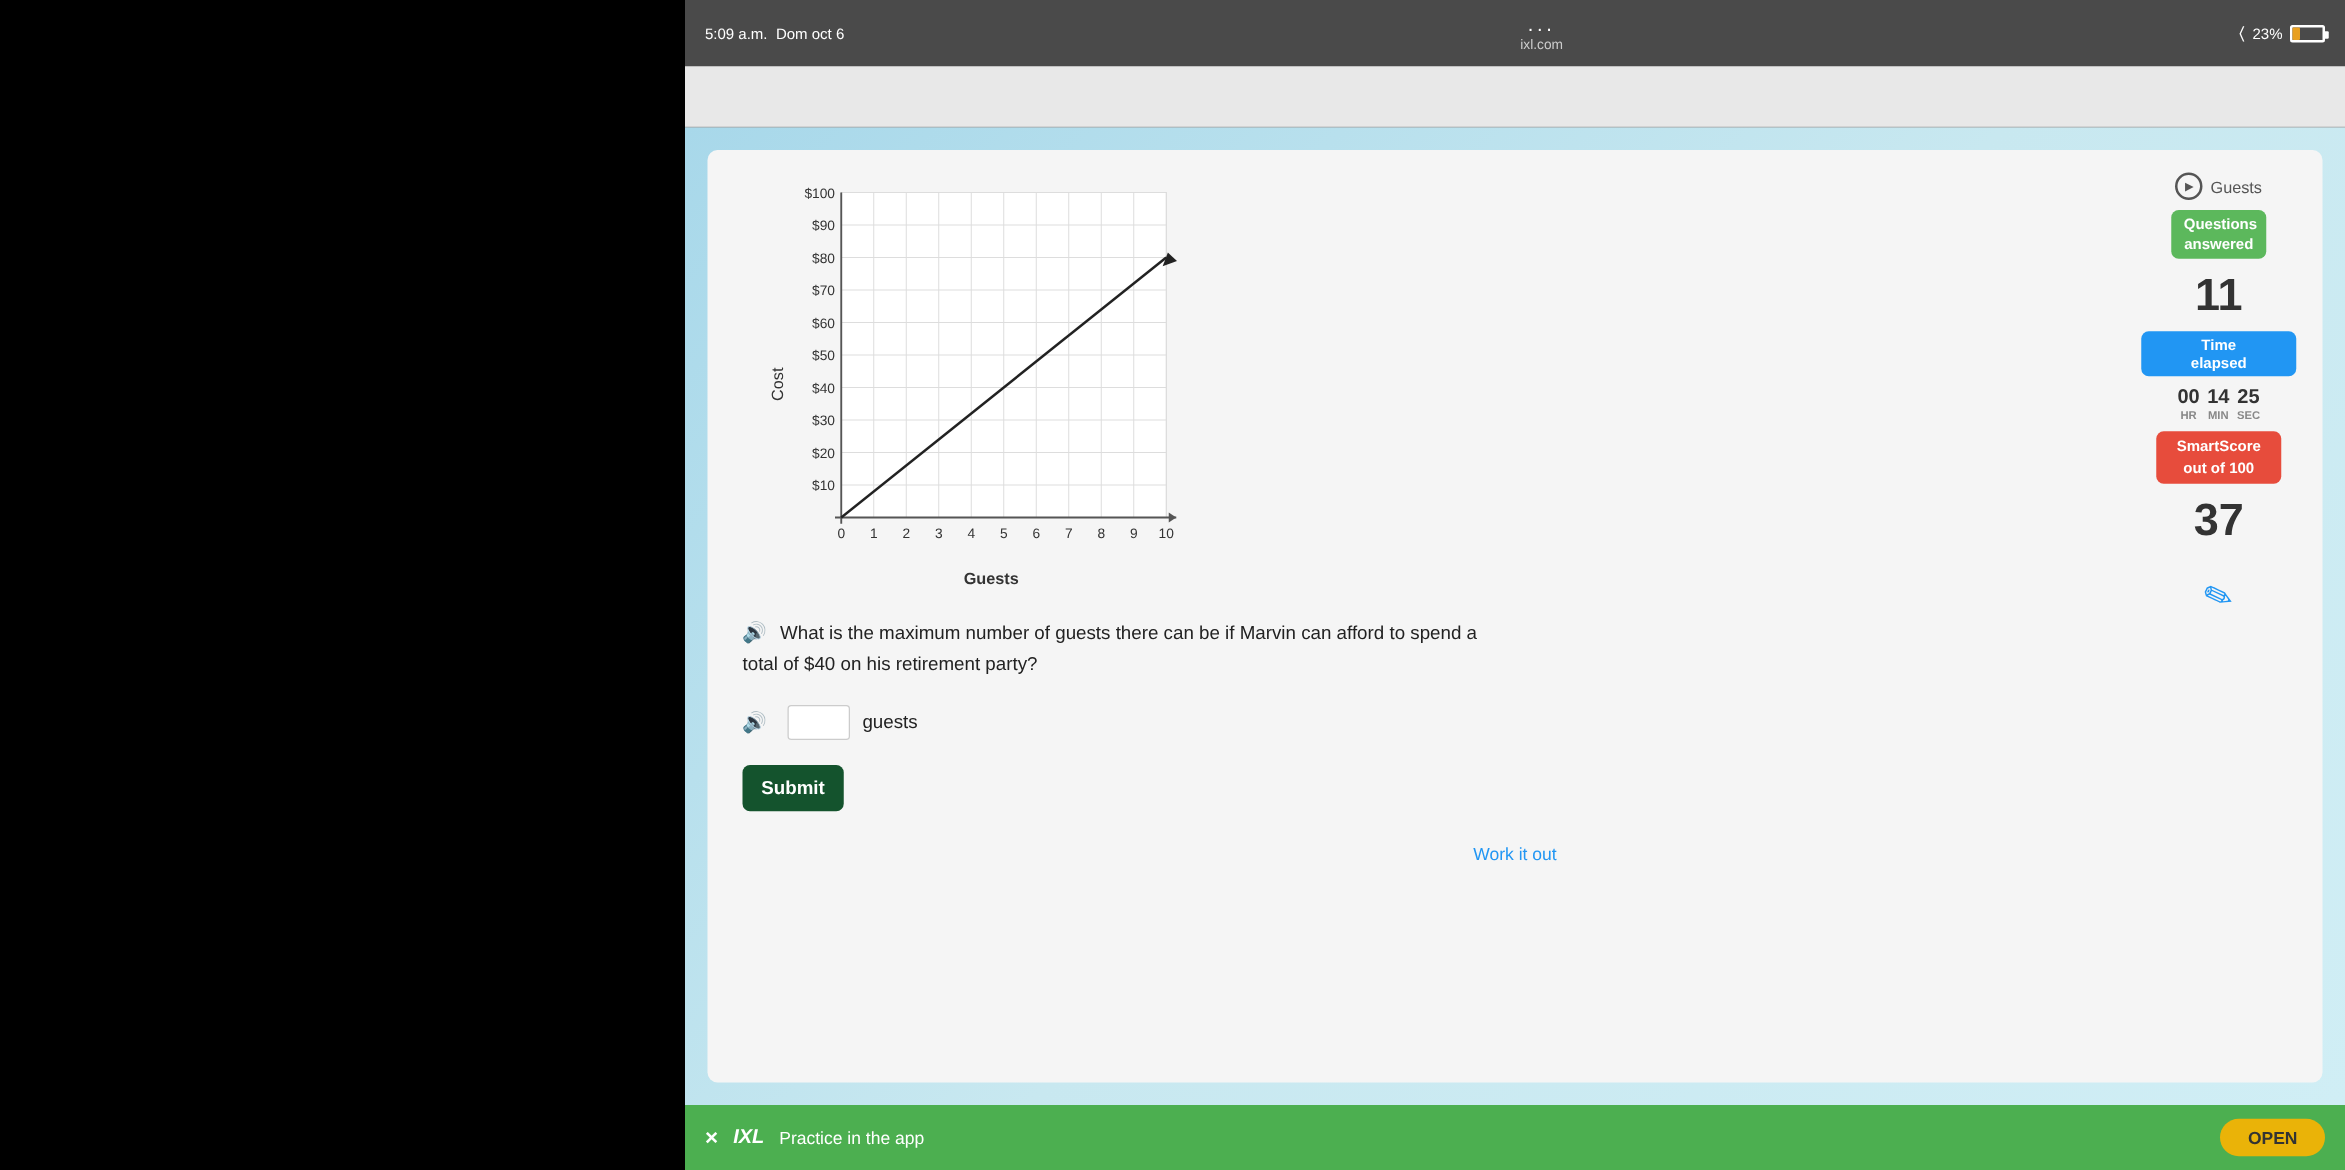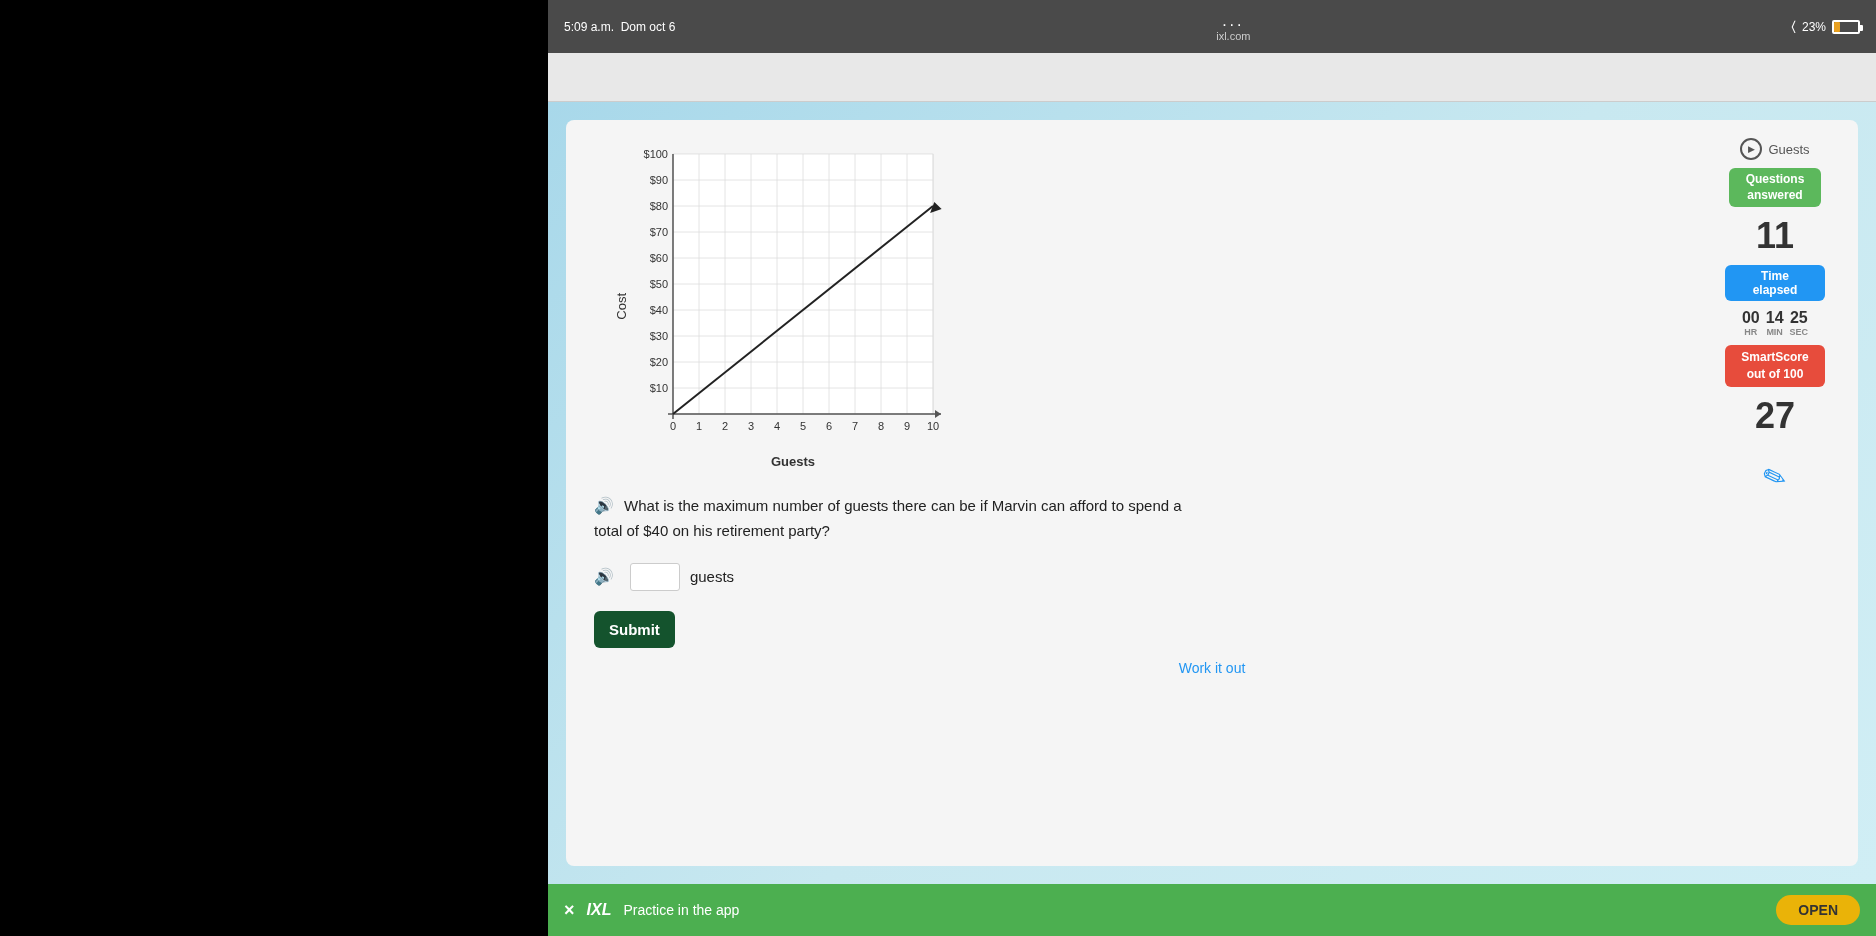--- a/index.html
+++ b/index.html
@@ -154,39 +154,39 @@
 
     .questions-badge {
       background: #5cb85c;
       color: #fff;
       border-radius: 6px;
       padding: 4px 10px;
       font-size: 12px;
       font-weight: bold;
       text-align: center;
       line-height: 1.3;
-      width: 92px;
+      width: 76px;
     }
 
     .questions-count {
       font-size: 36px;
       font-weight: bold;
       color: #333;
       text-align: center;
     }
 
     .time-badge {
       background: #2196F3;
       color: #fff;
       border-radius: 6px;
       padding: 4px 10px;
       font-size: 12px;
       font-weight: bold;
       text-align: center;
-      width: 100px;
+      width: 124px;
     }
 
     .time-display {
       display: flex;
       gap: 6px;
       text-align: center;
       font-size: 13px;
       font-weight: bold;
       color: #333;
     }
@@ -322,21 +322,21 @@
       cursor: pointer;
     }
 
     .work-it-out {
       color: #2196F3;
       font-size: 14px;
       cursor: pointer;
       text-decoration: none;
       display: block;
       text-align: center;
-      margin-top: 12px;
+      margin-top: 26px;
     }
 
     
     .bottom-banner {
       position: absolute;
       bottom: 0;
       left: 548px;
       right: 0;
       height: 52px;
       background: #4caf50;
@@ -442,21 +442,21 @@
         <div class="time-col">
           <span class="time-val">25</span>
           <span class="time-lbl">SEC</span>
         </div>
       </div>
 
       <div class="smart-score-badge">
         <span style="white-space:pre-line;">SmartScore
 out of 100</span>
       </div>
-      <div class="smart-score-val">27</div>
+      <div class="smart-score-val">37</div>
 
       <div class="pencil-icon">✎</div>
     </div>
 
     
 
     
     <div class="graph-container">
       <div class="graph-wrap">
         <div class="y-axis-label">Cost</div>

